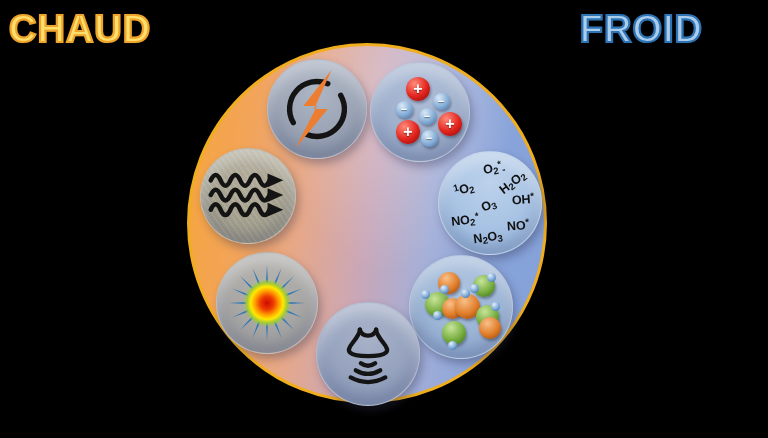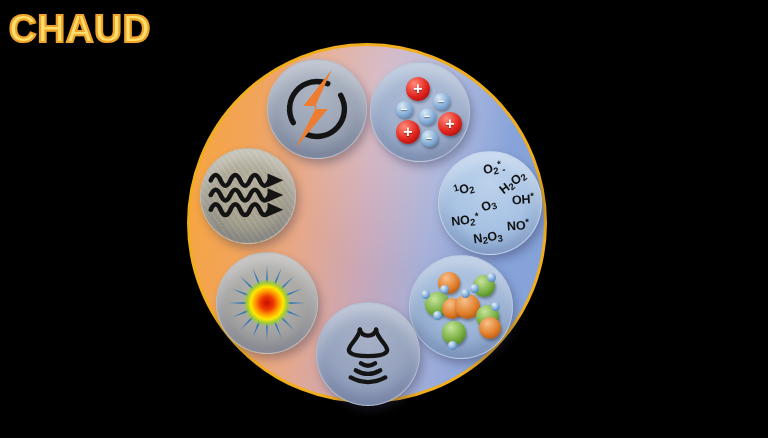--- a/index.html
+++ b/index.html
@@ -59,20 +59,21 @@
   .mol.green{background:radial-gradient(circle at 38% 28%, #C8E49A, var(--mol-green,#76AD3E) 55%, #3F6E19 95%);}
   .sat{position:absolute;width:9px;height:9px;border-radius:50%;
     background:radial-gradient(circle at 35% 28%, #E2EFFA, var(--mol-satellite,#6F9FD0) 60%, #33618F 95%);}
 </style>
 </head>
 <body>
 
 <div class="stage">
 
   <div class="title hot">CHAUD</div>
+  <div class="title cold">FROID</div>
 
   <div class="big-circle"></div>
 
   <div class="sub discharge">
     <svg viewBox="0 0 100 100">
       <path class="ink" stroke-width="5.5" d="M74.2,36 A28,28 0 0 1 39.5,76"></path>
       <path class="ink" stroke-width="5.5" d="M25.8,64 A28,28 0 0 1 61,24.2"></path>
       <path class="bolt" d="M65,10 L36,47 L50,47 L28,90 L61,50 L47,50 Z"></path>
     </svg>
   </div>

